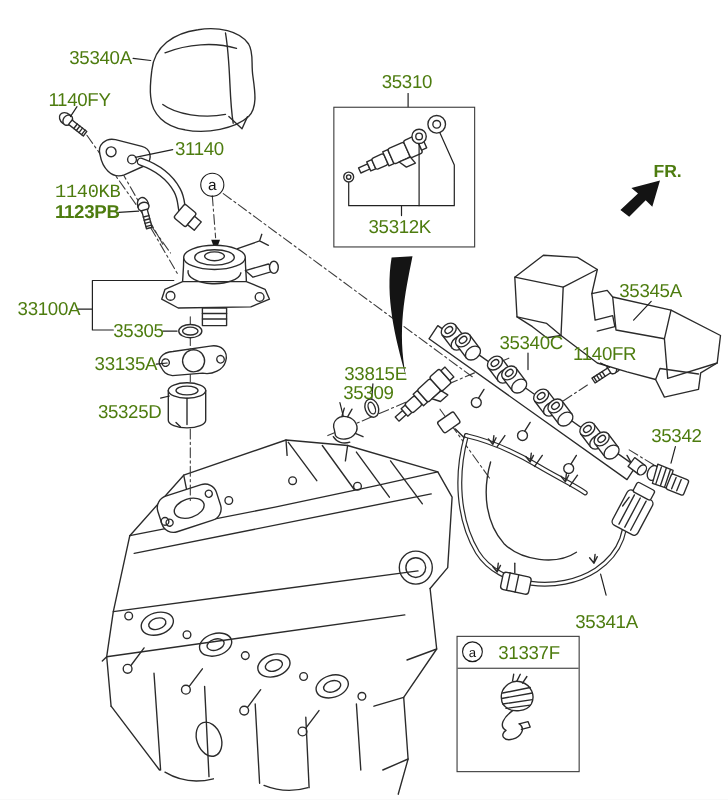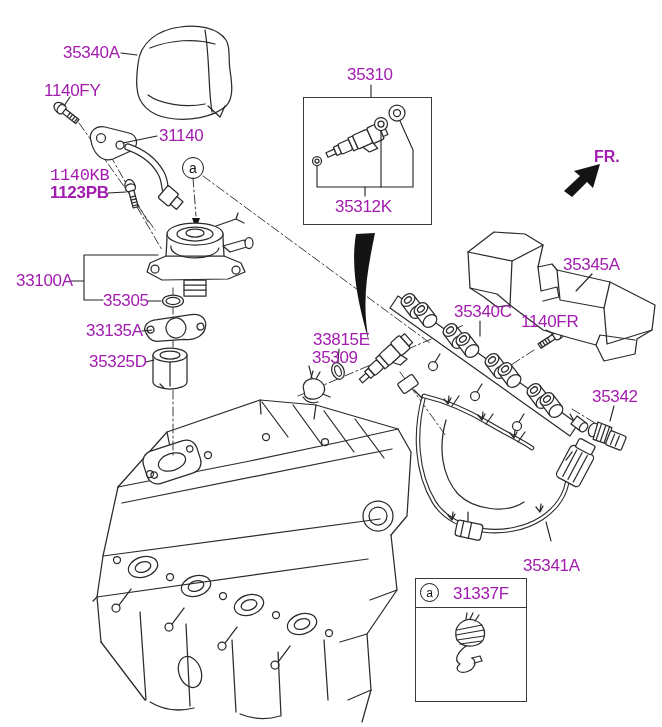--- a/index.html
+++ b/index.html
@@ -11,21 +11,21 @@
   #art *{stroke:#2b2b2b;stroke-width:1.25;fill:none;stroke-linecap:round;stroke-linejoin:round;}
   #art .fw{fill:#ffffff;}
   #art .fb{fill:#141414;stroke:none;}
   #art .dash{stroke:#3c3c3c;stroke-width:1;stroke-dasharray:9 3 2 3;}
   #art .lead{stroke:#222;stroke-width:1.1;}
   #art .thick{stroke-width:7.5;}
   #art .core{stroke:#ffffff;stroke-width:5;}
   #art .wire{stroke-width:4.6;}
   #art .wirecore{stroke:#ffffff;stroke-width:2.4;}
   .lbl{
-    position:absolute;font-size:17px;color:#a21caf;letter-spacing:-0.3px;
+    position:absolute;font-size:17px;color:#4d7c0f;letter-spacing:-0.3px;
     white-space:nowrap;line-height:17px;
   }
   .fr-lbl{font-weight:bold;font-size:16px;letter-spacing:0;}
   .pbox{position:absolute;border:1.6px solid #3a3a3a;background:transparent;}
   .callout{
     position:absolute;width:20px;height:20px;border:1.5px solid #1a1a1a;border-radius:50%;
     font-size:14px;color:#111;display:flex;align-items:center;justify-content:center;line-height:1;
   }
   .callout.small{width:17px;height:17px;font-size:12px;}
   .detail-divider{position:absolute;left:0;right:0;border-top:1.4px solid #3a3a3a;}
@@ -333,21 +333,21 @@
   </div>
 
   <div class="lbl" style="left:63px;top:44px;">35340A</div>
   <div class="lbl" style="left:44px;top:82px;">1140FY</div>
   <div class="lbl" style="left:159px;top:127px;">31140</div>
   <div class="lbl" style="left:50px;top:167px;font-family:Liberation Mono, monospace;">1140KB</div>
   <div class="lbl" style="left:50px;top:184px;font-weight:bold;">1123PB</div>
   <div class="lbl" style="left:16px;top:272px;">33100A</div>
   <div class="lbl" style="left:103px;top:292px;">35305</div>
   <div class="lbl" style="left:86px;top:322px;">33135A</div>
-  <div class="lbl" style="left:89px;top:353px;">35325D</div>
+  <div class="lbl" style="left:89px;top:366px;">35325D</div>
   <div class="lbl" style="left:347px;top:66px;">35310</div>
   <div class="lbl" style="left:335px;top:198px;">35312K</div>
   <div class="lbl fr-lbl" style="left:594px;top:148px;">FR.</div>
   <div class="lbl" style="left:563px;top:256px;">35345A</div>
   <div class="lbl" style="left:454px;top:303px;">35340C</div>
   <div class="lbl" style="left:521px;top:313px;">1140FR</div>
   <div class="lbl" style="left:313px;top:331px;">33815E</div>
   <div class="lbl" style="left:286px;top:349px;margin-left:26px;">35309</div>
   <div class="lbl" style="left:592px;top:388px;">35342</div>
   <div class="lbl" style="left:523px;top:545px;margin-top:12px;">35341A</div>

